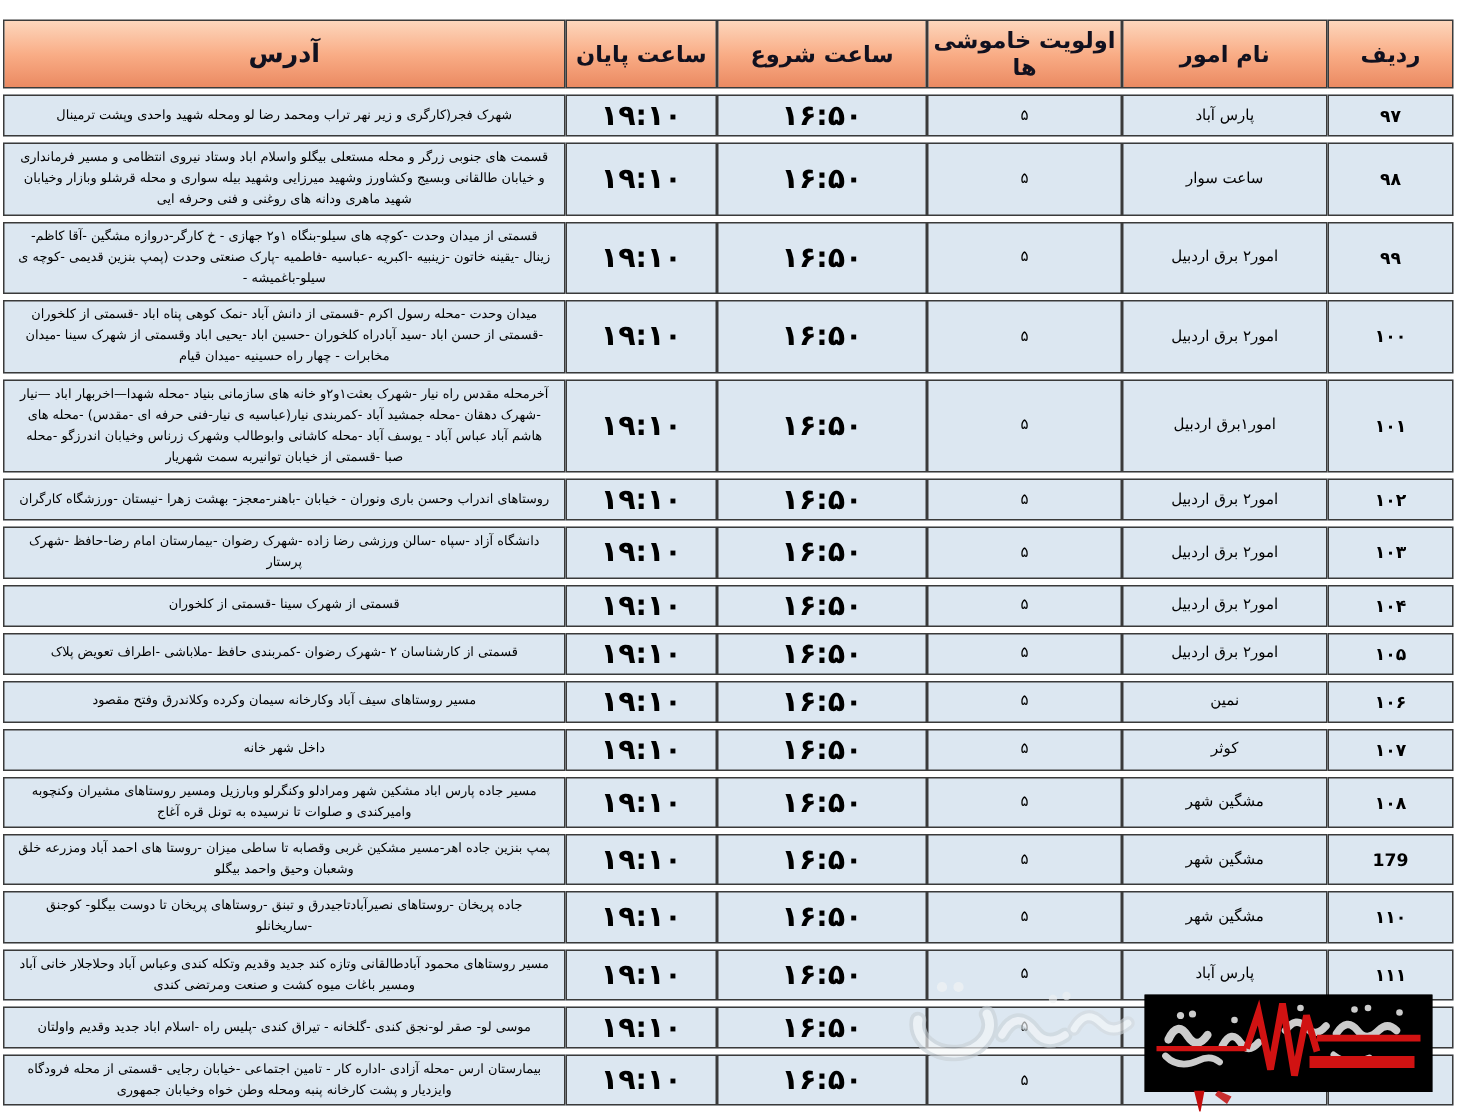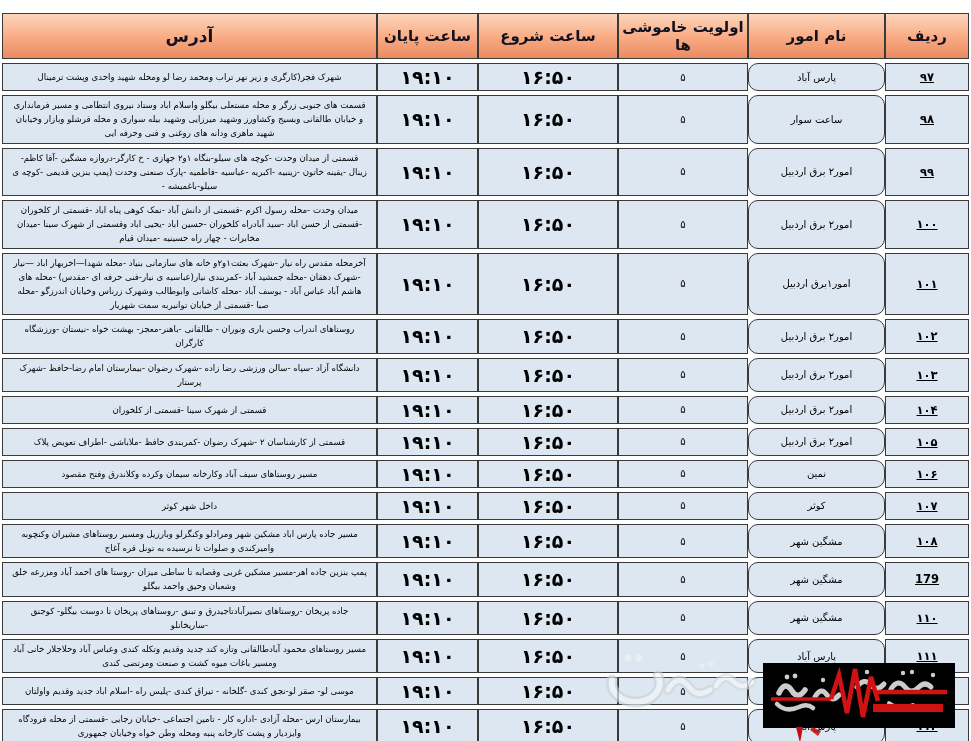--- a/index.html
+++ b/index.html
@@ -9,22 +9,22 @@
   }
   .tbl-wrap{position:absolute;top:9px;right:2px;z-index:1;}
   table{border-collapse:separate;border-spacing:0 4px;table-layout:fixed;width:967px;}
   th,td{border:1px solid #3a3a3a;overflow:hidden;}
   th{
     background:linear-gradient(180deg,#fdd6bc 0%,#f9ac85 52%,#eb8a62 100%);
     color:#11111f;font-weight:bold;font-size:15px;padding:4px 2px;height:21px;text-align:center;margin-top:14px;
   }
   th.h-addr{font-size:17px;}
   td{background:#dce7f1;color:#000;text-align:center;vertical-align:middle;padding:2px 4px;}
-  td.c-num{font-weight:bold;font-size:11.5px;text-decoration:underline;}
-  td.c-dept{font-size:10px;border-radius:10px;}
+  td.c-num{font-weight:bold;font-size:11.5px;}
+  td.c-dept{font-size:10px;}
   td.c-pri{font-size:10px;}
   td.c-time{font-weight:bold;font-size:19px;letter-spacing:.5px;}
   td.c-addr{font-size:8.6px;line-height:1.65;padding:2px 8px;}
   .overlay{position:absolute;z-index:4;}
   .logo-box{left:763px;top:663px;width:192px;height:65px;background:#000;}
   .faint-mark{left:598px;top:646px;width:168px;height:66px;z-index:3;opacity:.75;}
   .drip{left:788px;top:727px;width:34px;height:18px;z-index:4;}
 </style>
 </head>
 <body>
@@ -89,21 +89,21 @@
     <td class="c-time">۱۶:۵۰</td>
     <td class="c-time">۱۹:۱۰</td>
     <td class="c-addr">آخرمحله مقدس راه نیار -شهرک بعثت۱و۲و خانه های سازمانی بنیاد -محله شهدا—اخربهار اباد —نیار -شهرک دهقان -محله جمشید آباد -کمربندی نیار(عباسیه ی نیار-فنی حرفه ای -مقدس) -محله های هاشم آباد عباس آباد - یوسف آباد -محله کاشانی وابوطالب وشهرک زرناس وخیابان اندرزگو -محله صبا -قسمتی از خیابان توانیربه سمت شهریار</td>
   </tr>
         <tr>
     <td class="c-num">۱۰۲</td>
     <td class="c-dept">امور۲ برق اردبیل</td>
     <td class="c-pri">۵</td>
     <td class="c-time">۱۶:۵۰</td>
     <td class="c-time">۱۹:۱۰</td>
-    <td class="c-addr">روستاهای اندراب وحسن باری ونوران - طالقانی -باهنر-معجز- بهشت خواه -نیستان -ورزشگاه کارگران</td>
+    <td class="c-addr">روستاهای اندراب وحسن باری ونوران - خیابان -باهنر-معجز- بهشت زهرا -نیستان -ورزشگاه کارگران</td>
   </tr>
         <tr>
     <td class="c-num">۱۰۳</td>
     <td class="c-dept">امور۲ برق اردبیل</td>
     <td class="c-pri">۵</td>
     <td class="c-time">۱۶:۵۰</td>
     <td class="c-time">۱۹:۱۰</td>
     <td class="c-addr">دانشگاه آزاد -سپاه -سالن ورزشی رضا زاده -شهرک رضوان -بیمارستان امام رضا-حافظ -شهرک پرستار</td>
   </tr>
         <tr>
@@ -129,21 +129,21 @@
     <td class="c-time">۱۶:۵۰</td>
     <td class="c-time">۱۹:۱۰</td>
     <td class="c-addr">مسیر روستاهای سیف آباد وکارخانه سیمان وکرده وکلاندرق وفتح مقصود</td>
   </tr>
         <tr>
     <td class="c-num">۱۰۷</td>
     <td class="c-dept">کوثر</td>
     <td class="c-pri">۵</td>
     <td class="c-time">۱۶:۵۰</td>
     <td class="c-time">۱۹:۱۰</td>
-    <td class="c-addr">داخل شهر کوثر</td>
+    <td class="c-addr">داخل شهر خانه</td>
   </tr>
         <tr>
     <td class="c-num">۱۰۸</td>
     <td class="c-dept">مشگین شهر</td>
     <td class="c-pri">۵</td>
     <td class="c-time">۱۶:۵۰</td>
     <td class="c-time">۱۹:۱۰</td>
     <td class="c-addr">مسیر جاده پارس اباد مشکین شهر ومرادلو وکنگرلو وبارزیل ومسیر روستاهای مشیران وکنچوبه وامیرکندی و صلوات تا نرسیده به تونل قره آغاج</td>
   </tr>
         <tr>

